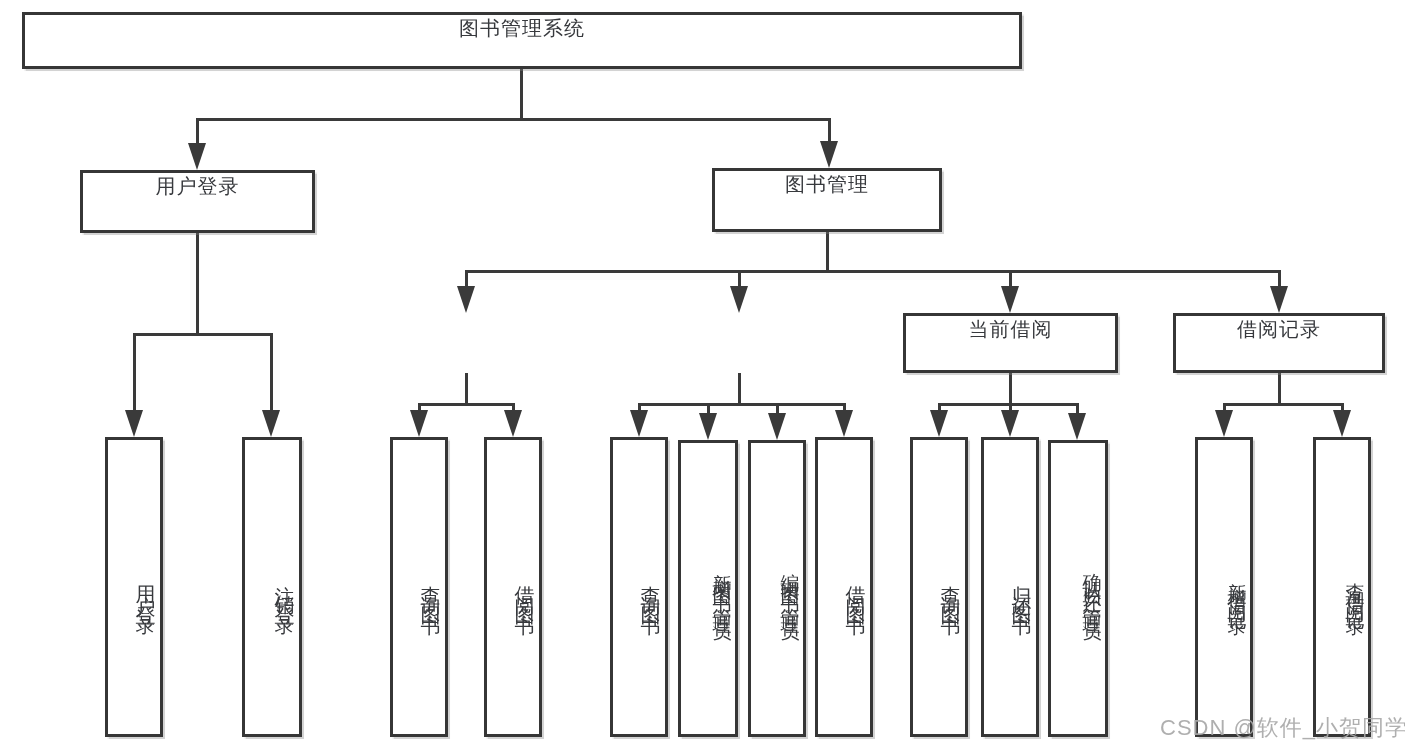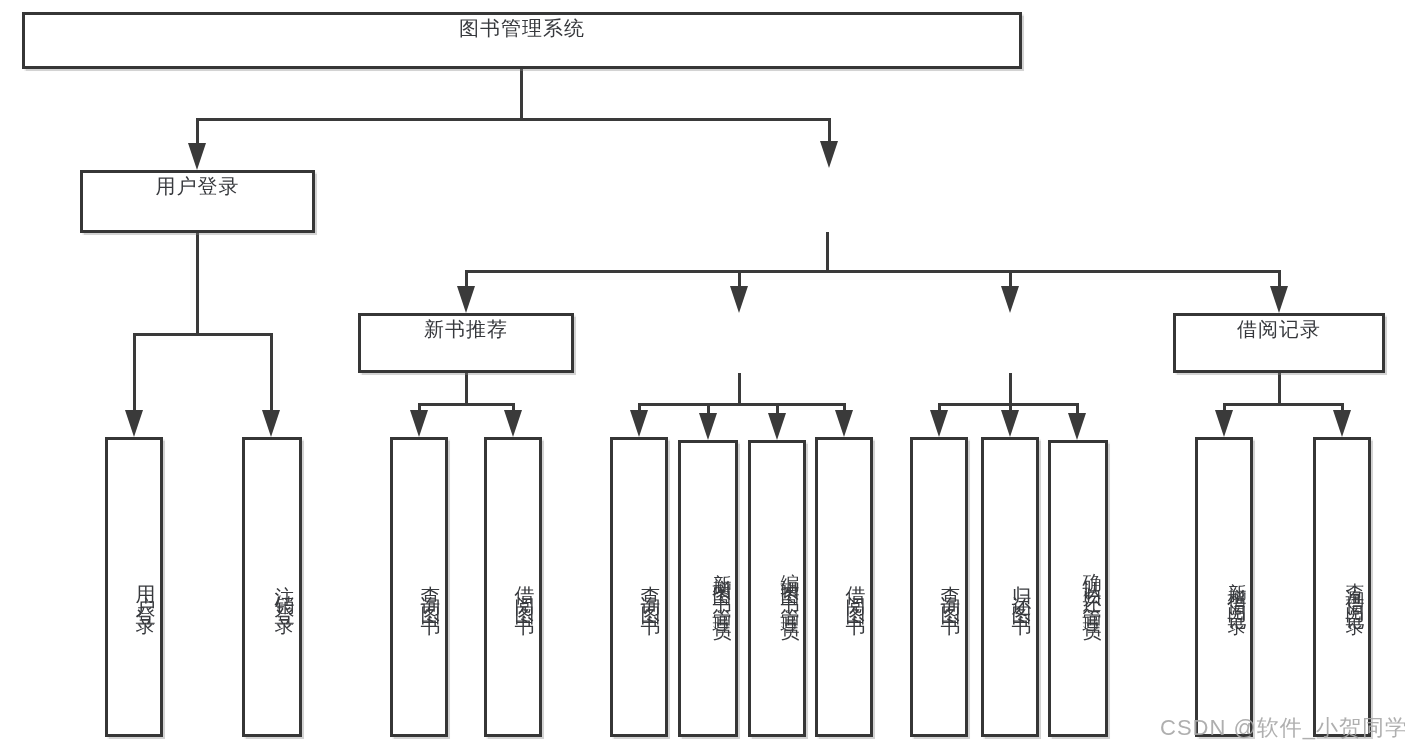--- a/index.html
+++ b/index.html
@@ -68,23 +68,26 @@
 
 <div class="canvas">
 
   <div class="box" style="left:22px; top:12px; width:1000px; height:57px;">
     <span>图书管理系统</span>
   </div>
 
   <div class="box" style="left:80px; top:170px; width:235px; height:63px;">
     <span>用户登录</span>
   </div>
+  <div class="box" style="left:712px; top:168px; width:230px; height:64px;">
+    <span>图书管理</span>
+  </div>
 
-  <div class="box" style="left:358px; top:313px; width:216px; height:60px;">
-    <span>新书推荐</span>
+  <div class="box" style="left:903px; top:313px; width:215px; height:60px;">
+    <span>当前借阅</span>
   </div>
   <div class="box" style="left:1173px; top:313px; width:212px; height:60px;">
     <span>借阅记录</span>
   </div>
 
   <div class="box leaf" style="left:105px; top:437px; width:58px; height:300px;">
     <span>用户登录</span>
   </div>
   <div class="box leaf" style="left:242px; top:437px; width:60px; height:300px;">
     <span>注销登录</span>

